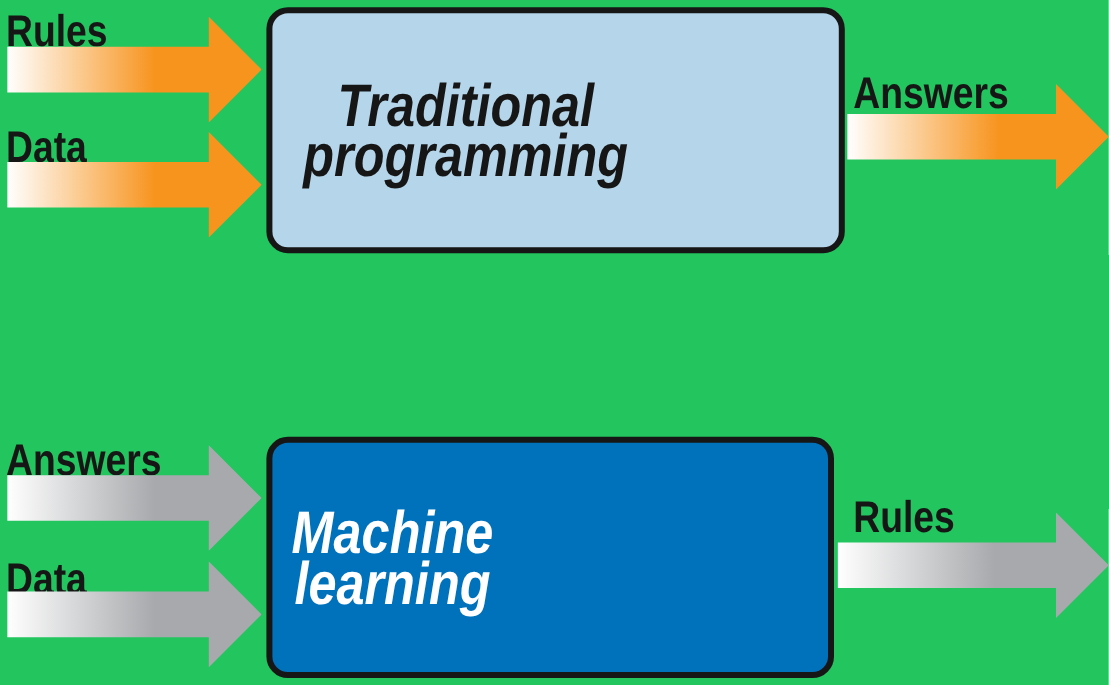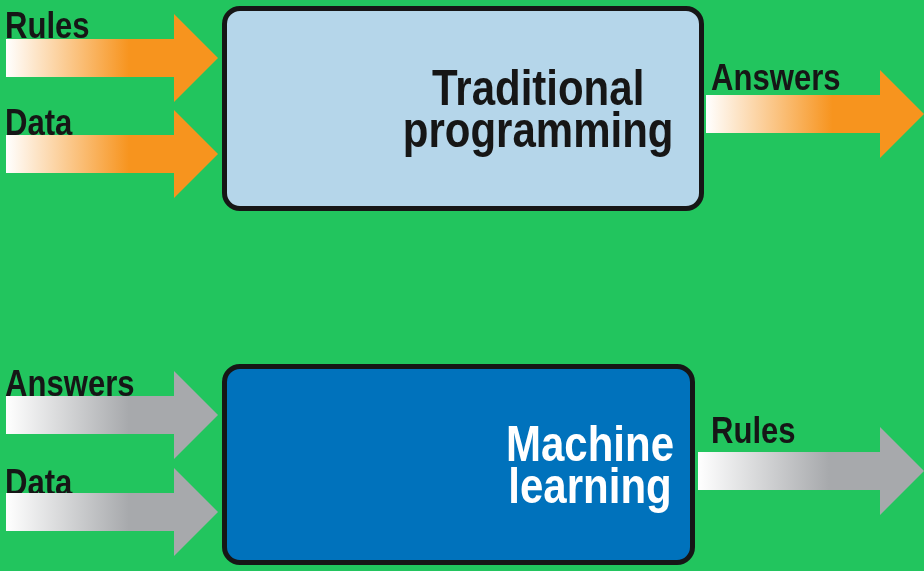--- a/index.html
+++ b/index.html
@@ -21,21 +21,22 @@
     transform-origin:0 50%;
   }
   .arrow{position:absolute;display:block;}
   .box{
     position:absolute;
     box-sizing:border-box;
     border:5px solid var(--ink);
     border-radius:18px;
     display:flex;
     align-items:center;
-    justify-content:flex-end;
+    justify-content:flex-start;
+    font-style:italic;
   }
   .box.light{background:var(--light_blue);}
   .box.dark{background:var(--dark_blue);}
   .box-text{
     font-size:50px;
     font-weight:bold;
     line-height:42px;
     text-align:center;
     transform:scaleX(0.84);
     transform-origin:50% 50%;

